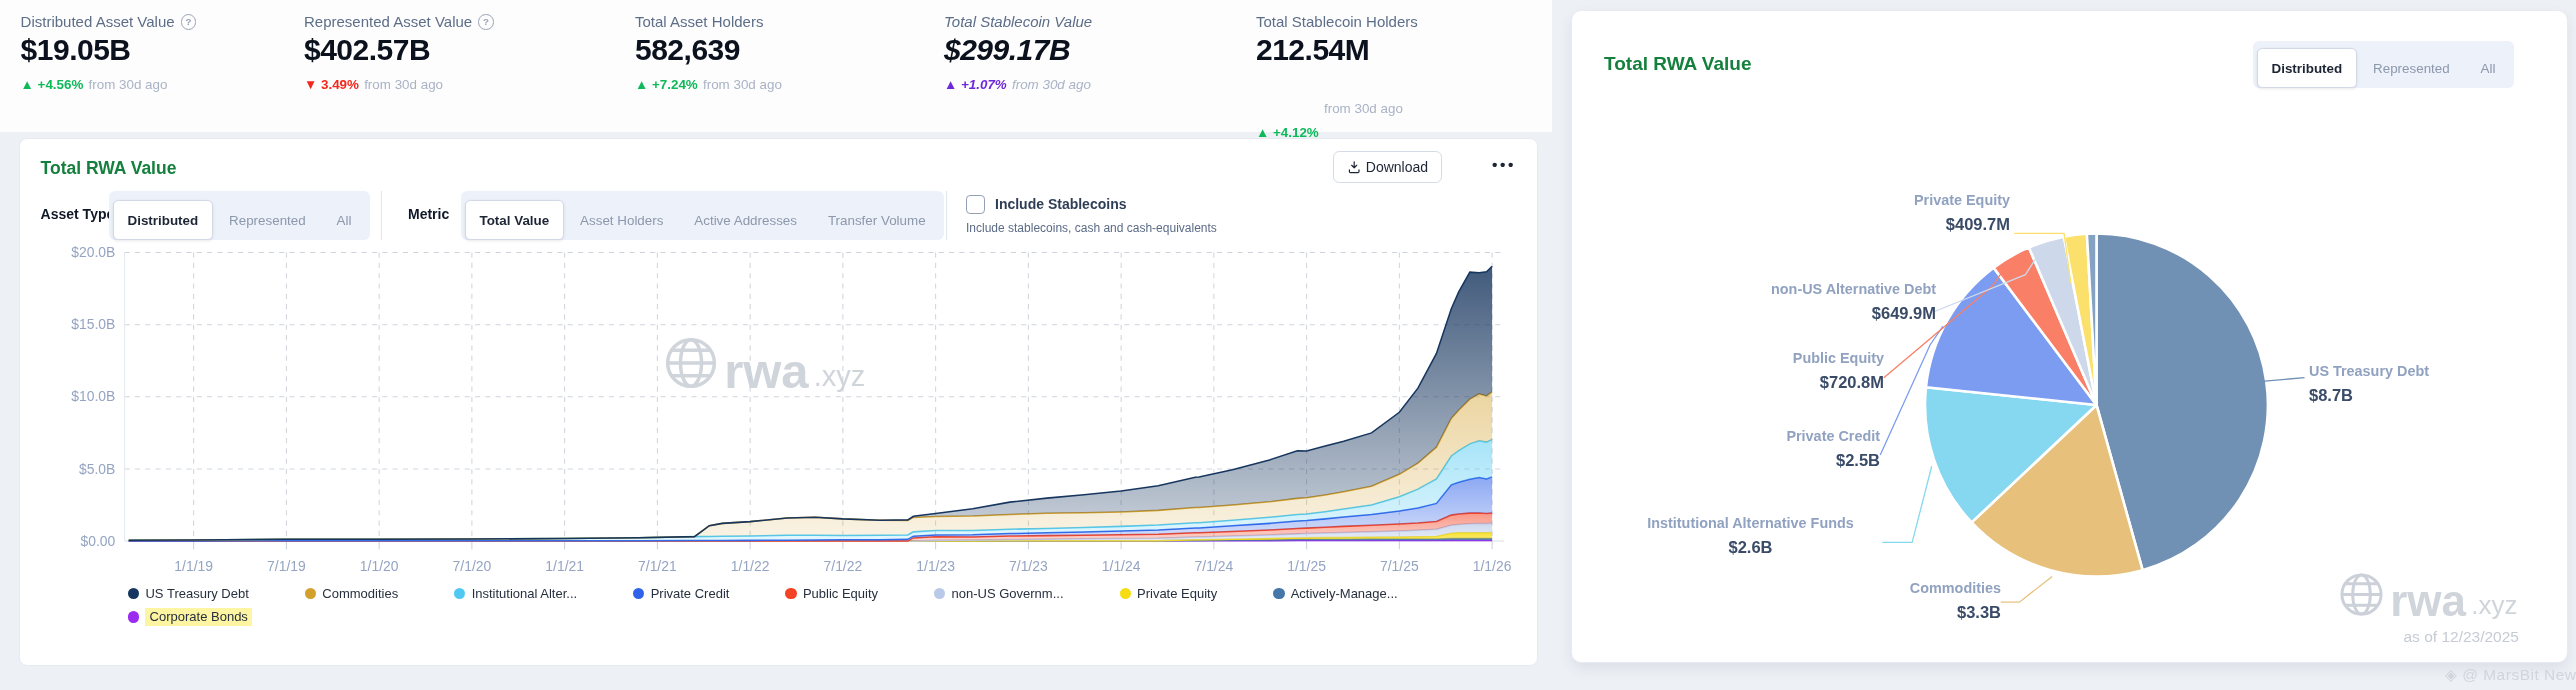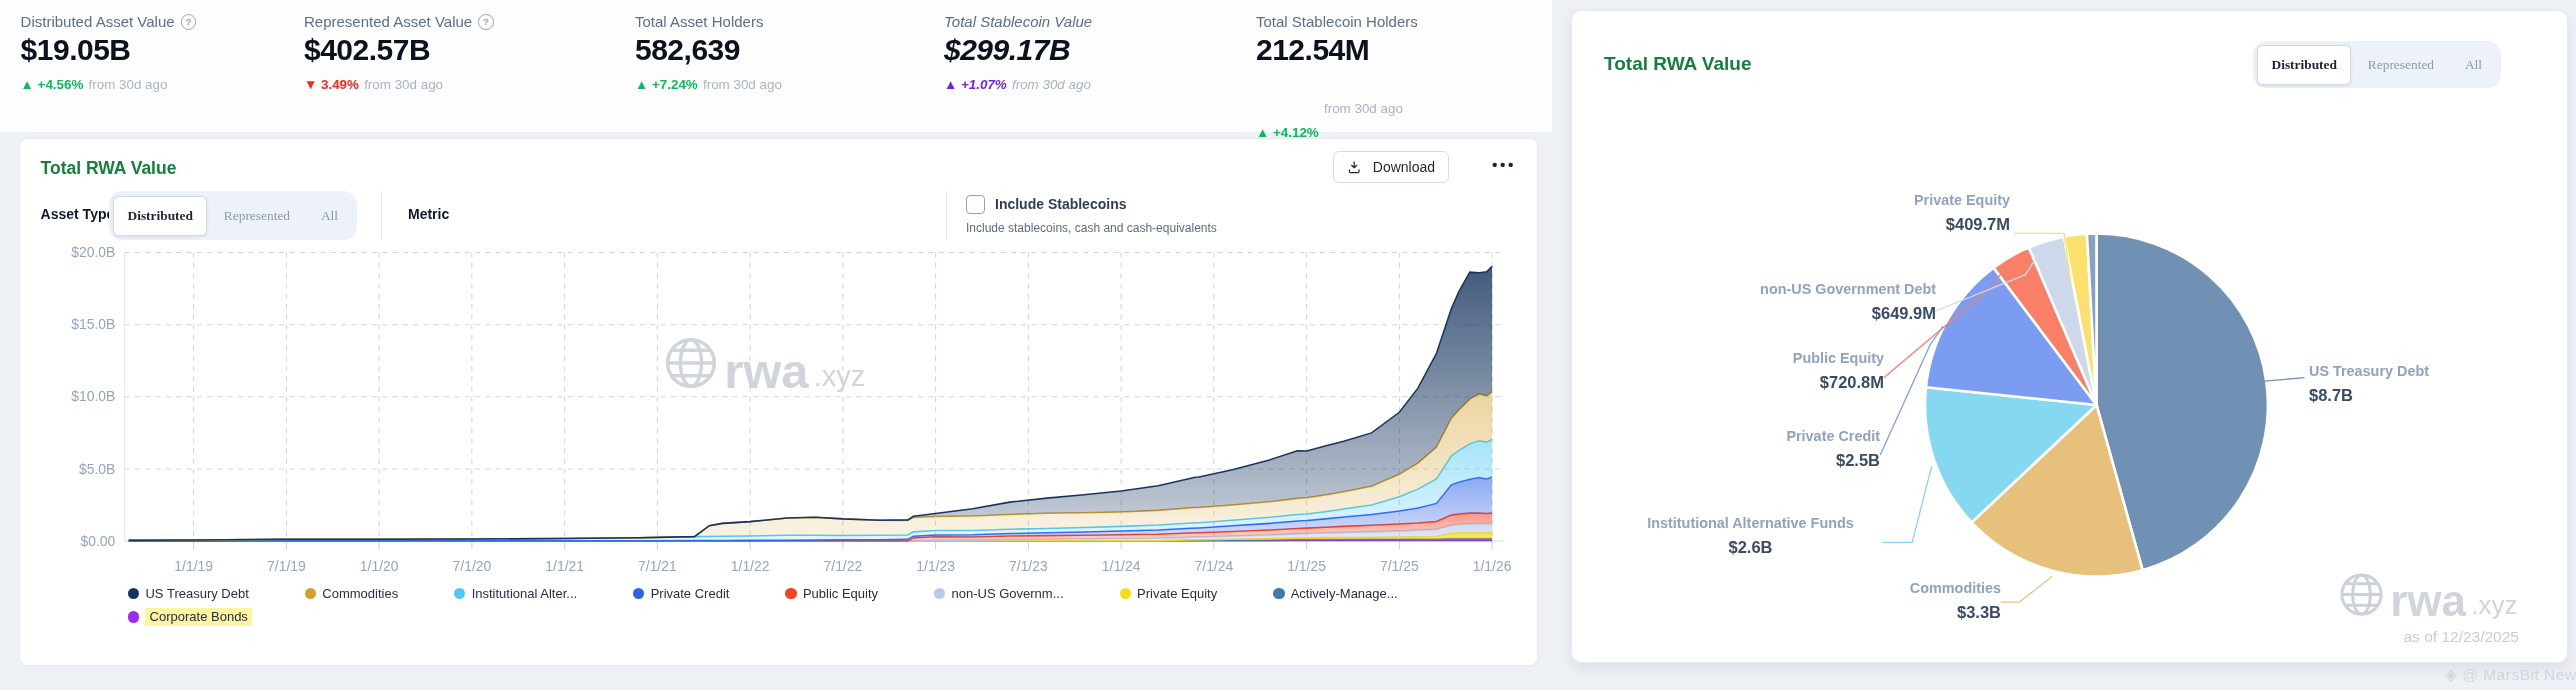--- a/index.html
+++ b/index.html
@@ -15,27 +15,27 @@
   .delta-main{font-weight:700;}
 
   
   .card{position:absolute;background:#ffffff;border:1px solid #e7ebf1;box-sizing:border-box;}
   #left-card{left:19px;top:138px;width:1519px;height:528px;border-radius:8.2px;}
   #right-card{left:1571px;top:10.3px;width:997px;height:653px;border-radius:10.3px;box-shadow:0 5.2px 13.4px rgba(20,30,60,.07);}
   .card-title{font-size:17.5px;font-weight:700;color:#15803d;white-space:nowrap;}
   #left-title{position:absolute;left:20.6px;top:18.5px;}
   #right-title{position:absolute;left:32px;top:42px;font-size:19px;}
 
-  #download-btn{position:absolute;left:1313px;top:12.4px;height:32px;padding:0 13.4px;display:flex;align-items:center;gap:11px;border:1px solid #d5dbe6;border-radius:6.2px;background:#fff;font-size:14px;color:#1d2535;cursor:pointer;box-sizing:border-box;}
+  #download-btn{position:absolute;left:1313px;top:12.4px;height:32px;padding:0 13.4px;display:flex;align-items:center;gap:4px;border:1px solid #d5dbe6;border-radius:6.2px;background:#fff;font-size:14px;color:#1d2535;cursor:pointer;box-sizing:border-box;}
   #menu-dots{position:absolute;left:1472px;top:16.5px;font-size:15.5px;color:#1d2535;letter-spacing:2.6px;font-weight:700;cursor:pointer;}
 
   .ctl-label{font-size:14px;font-weight:700;color:#101828;white-space:nowrap;}
   #asset-label{position:absolute;left:20.6px;top:67px;}
   #metric-label{position:absolute;left:388px;top:67px;}
-  .toggle-group{position:absolute;height:49px;background:#edf1fa;border-radius:14px;display:flex;align-items:center;padding:0 4.1px;gap:2.1px;box-sizing:border-box;font-family:Liberation Serif, serif;}
+  .toggle-group{position:absolute;height:49px;background:#edf1fa;border-radius:6px;display:flex;align-items:flex-end;padding:0 4.1px;gap:2.1px;box-sizing:border-box;}
   #asset-group{left:89px;top:52px;}
   #metric-group{left:441px;top:52px;}
   #tabs-group{left:681px;top:30px;height:47px;}
   .toggle{font-size:13.4px;color:#8c98ac;padding:0 13.4px;height:40px;display:flex;align-items:center;border-radius:5.2px;border:1px solid transparent;background:transparent;white-space:nowrap;cursor:pointer;box-sizing:border-box;}
   .toggle.selected{background:#fff;border-color:#d2d9e5;color:#1d2535;font-weight:600;box-shadow:0 1px 3.1px rgba(20,30,60,.10);}
   .vdivider{position:absolute;top:52px;height:49px;width:1px;background:#e2e7ee;}
 
   #checkbox{position:absolute;left:946px;top:56px;width:18.5px;height:18.5px;border:1.5px solid #93a0b4;border-radius:4.1px;background:#fff;cursor:pointer;box-sizing:border-box;}
   #checkbox-label{position:absolute;left:975px;top:57px;font-size:14px;font-weight:600;color:#2f3e57;white-space:nowrap;cursor:pointer;}
   #checkbox-sub{position:absolute;left:946px;top:82px;font-size:12px;color:#5b6b86;white-space:nowrap;}
@@ -125,20 +125,26 @@
     <div id="menu-dots">•••</div>
 
     <div class="ctl-label" id="asset-label">Asset Type</div>
     <div class="toggle-group" id="asset-group">
         <div class="toggle selected">Distributed</div>
         <div class="toggle">Represented</div>
         <div class="toggle">All</div>
       </div>
     <div class="vdivider" style="left:361px;"></div>
     <div class="ctl-label" id="metric-label">Metric</div>
+    <div class="toggle-group" id="metric-group">
+        <div class="toggle selected">Total Value</div>
+        <div class="toggle">Asset Holders</div>
+        <div class="toggle">Active Addresses</div>
+        <div class="toggle">Transfer Volume</div>
+      </div>
     <div class="vdivider" style="left:926px;"></div>
 
     <div id="checkbox"></div>
     <div id="checkbox-label">Include Stablecoins</div>
     <div id="checkbox-sub">Include stablecoins, cash and cash-equivalents</div>
 
     <div class="wm" id="left-wm">
       <svg width="56" height="56" viewBox="0 0 48 48">
         <g fill="none" stroke="#d0d4db" stroke-width="3">
           <circle cx="24" cy="24" r="20"></circle>
@@ -357,21 +363,21 @@
         </div>
         <div class="pie-label" style="left: 71px; top: 415px; width: 237px; text-align: right;">
           <div class="nm">Private Credit</div>
           <div class="vl">$2.5B</div>
         </div>
         <div class="pie-label" style="left: 75px; top: 337px; width: 237px; text-align: right;">
           <div class="nm">Public Equity</div>
           <div class="vl">$720.8M</div>
         </div>
         <div class="pie-label" style="left: 127px; top: 268px; width: 237px; text-align: right;">
-          <div class="nm">non-US Government Debt</div>
+          <div class="nm">non-US Alternative Debt</div>
           <div class="vl">$649.9M</div>
         </div>
         <div class="pie-label" style="left: 201px; top: 179px; width: 237px; text-align: right;">
           <div class="nm">Private Equity</div>
           <div class="vl">$409.7M</div>
         </div>
       </div>
 
     <div class="wm" id="right-wm">
       <svg width="47" height="47" viewBox="0 0 48 48">

